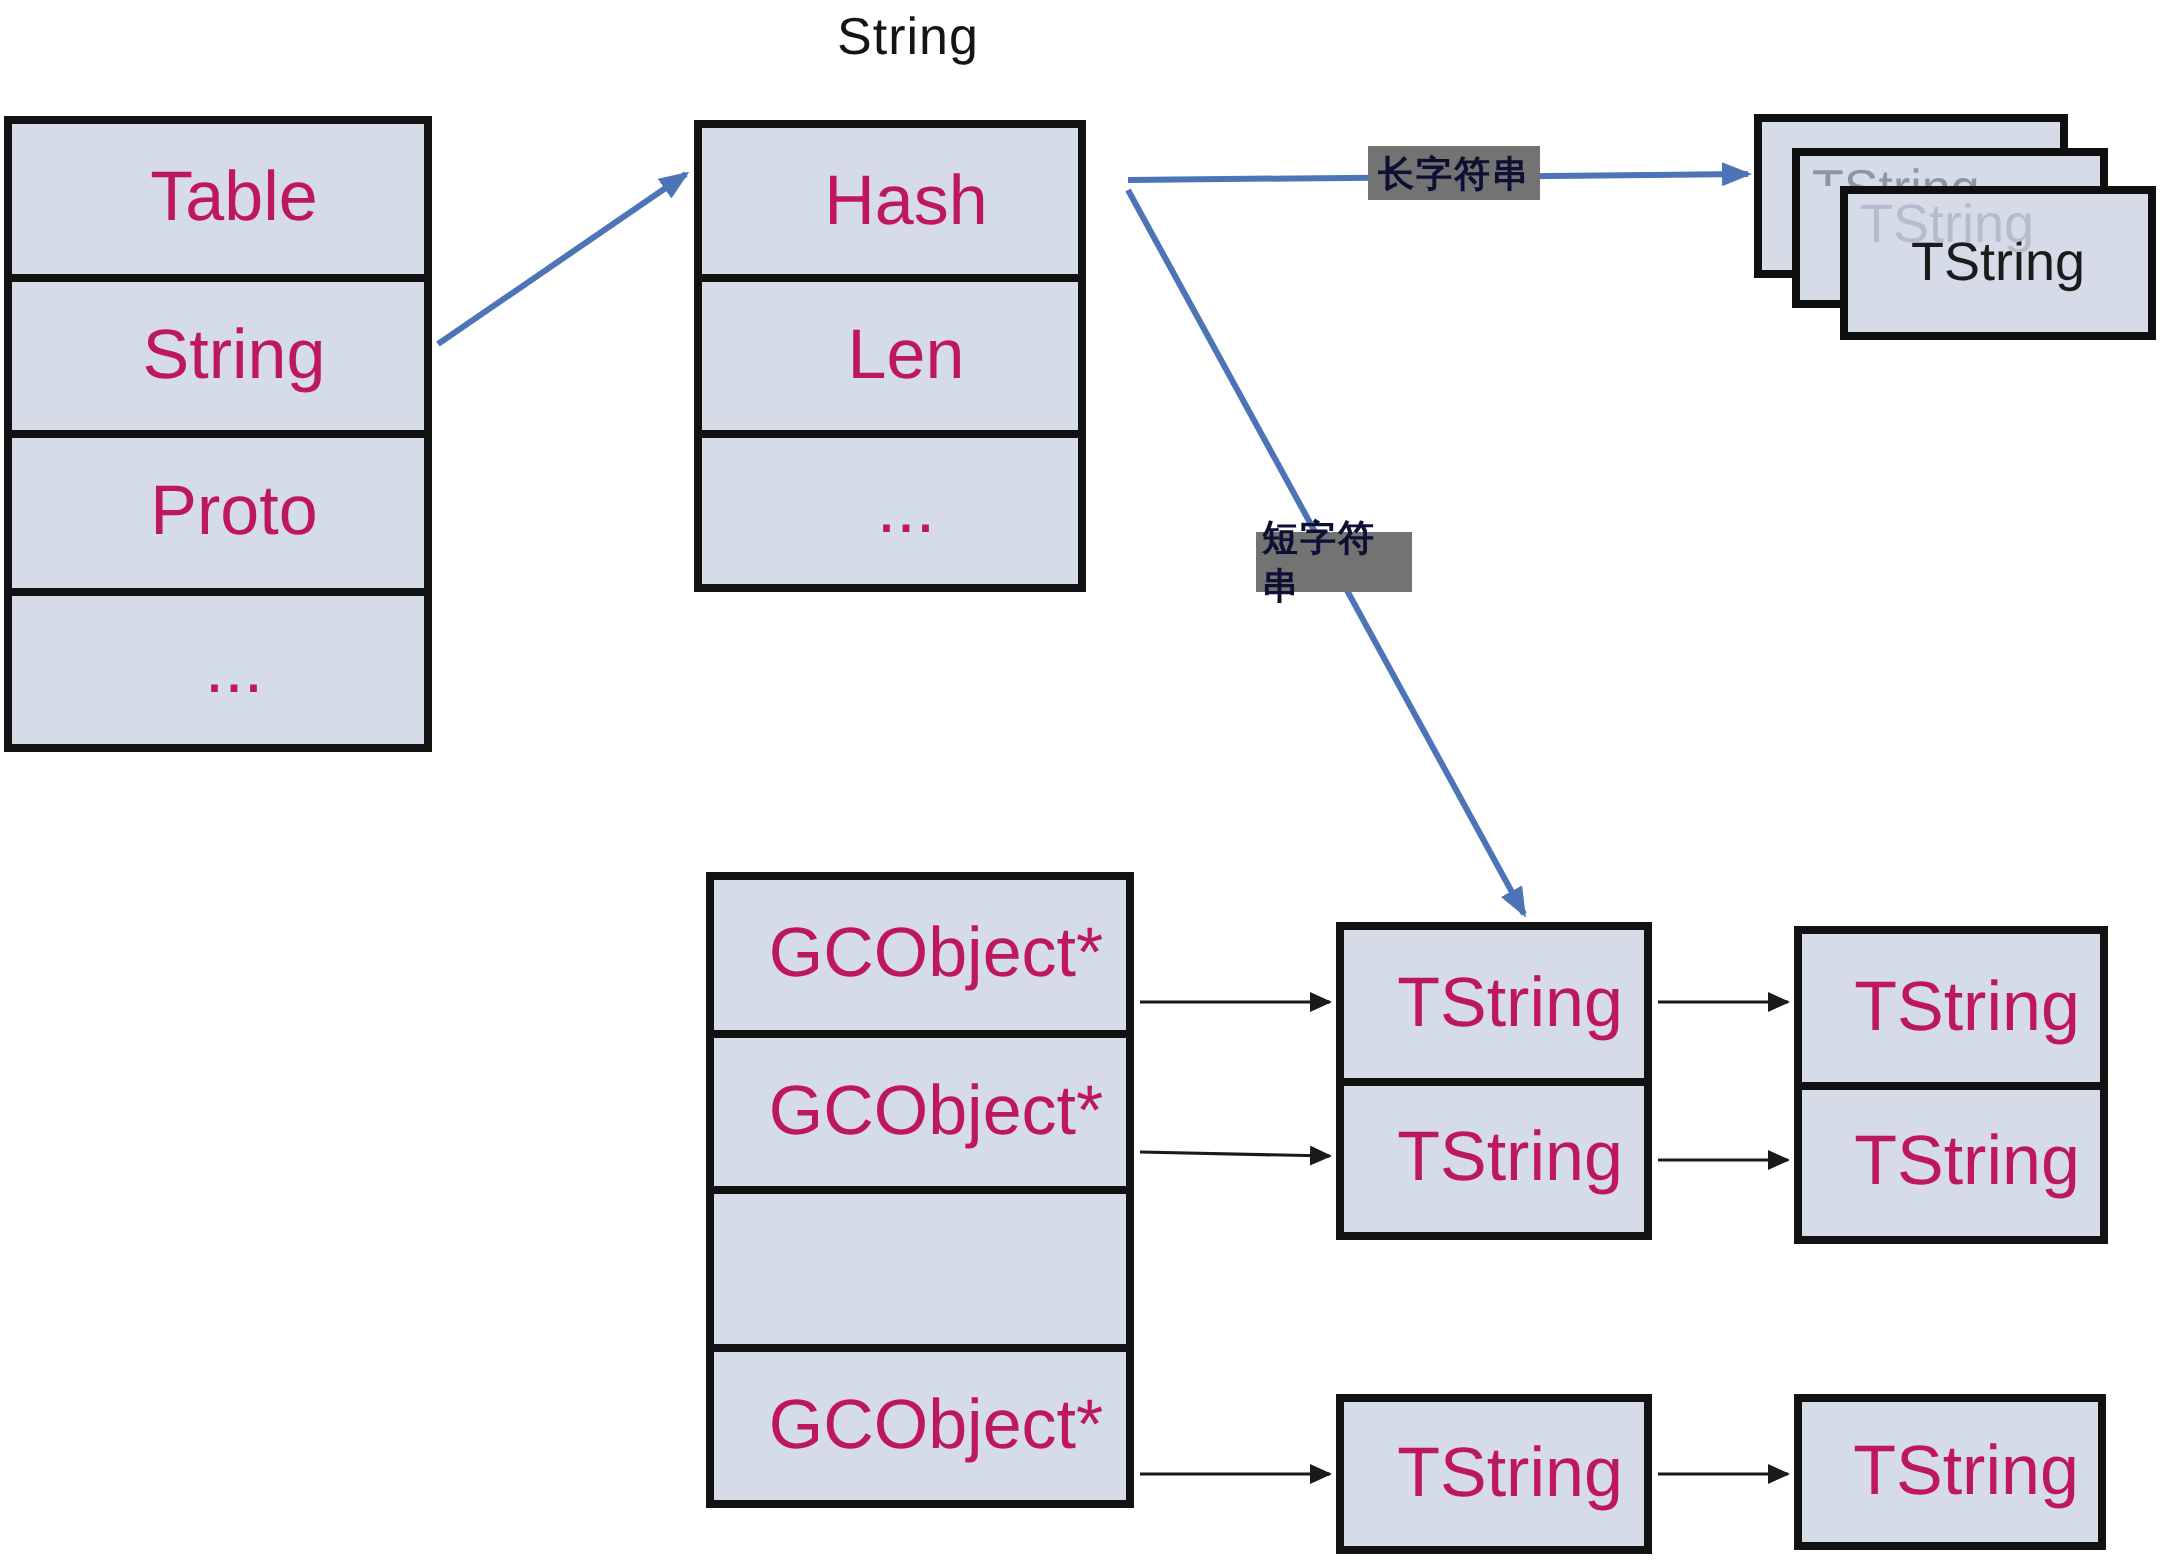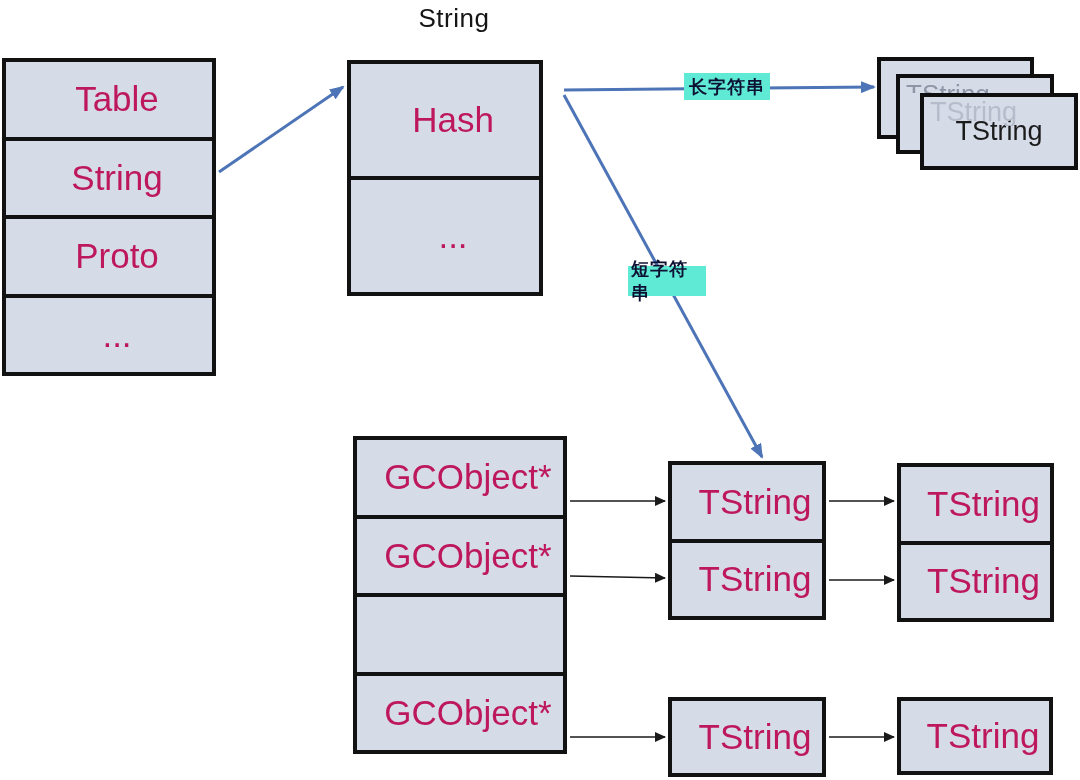--- a/index.html
+++ b/index.html
@@ -25,21 +25,21 @@
     position:absolute; background:#d6dbe8; border:4px solid #0f0f0f;
     box-sizing:border-box; display:flex; align-items:center; justify-content:center;
     font-size:27px; color:#1b1b1b;
   }
   .ghost {
     position:absolute; font-size:27px; color:#b6bdca; overflow:hidden;
     line-height:1.05; white-space:nowrap; pointer-events:none;
   }
   .ghost.sliver { color:#8d95a6; font-size:26px; height:12px; }
   .arrow-label {
-    position:absolute; background:#5eead4; color:#0d1033;
+    position:absolute; background:#737373; color:#0d1033;
     font-size:18px; font-weight:bold; letter-spacing:1px;
     display:flex; align-items:center; justify-content:center;
     z-index:12; padding:0 3px;
   }
   .arrows-layer { position:absolute; left:0; top:0; z-index:8; pointer-events:none; }
   .z5 { z-index:5; } .z4 { z-index:4; } .z3 { z-index:3; }
   .z2 { z-index:2; } .z1 { z-index:1; }
 </style>
 </head>
 <body>
@@ -72,20 +72,21 @@
 
   <div class="box-table" style="left:2px; top:58px; width:214px; height:318px;">
     <div class="cell">Table</div>
     <div class="cell">String</div>
     <div class="cell">Proto</div>
     <div class="cell">...</div>
   </div>
 
   <div class="box-table" style="left:347px; top:60px; width:196px; height:236px;">
     <div class="cell">Hash</div>
+    <div class="cell">Len</div>
     <div class="cell">...</div>
   </div>
 
   <div class="box-table" style="left:353px; top:436px; width:214px; height:318px;text-align:center;">
     <div class="cell">GCObject*</div>
     <div class="cell">GCObject*</div>
     <div class="cell"></div>
     <div class="cell">GCObject*</div>
   </div>
 

